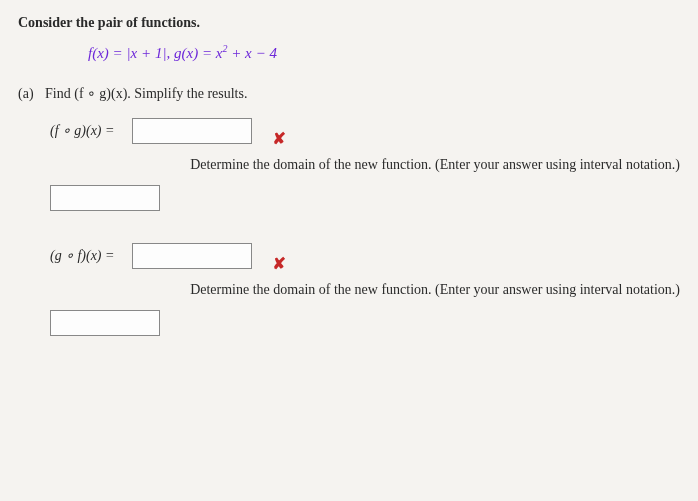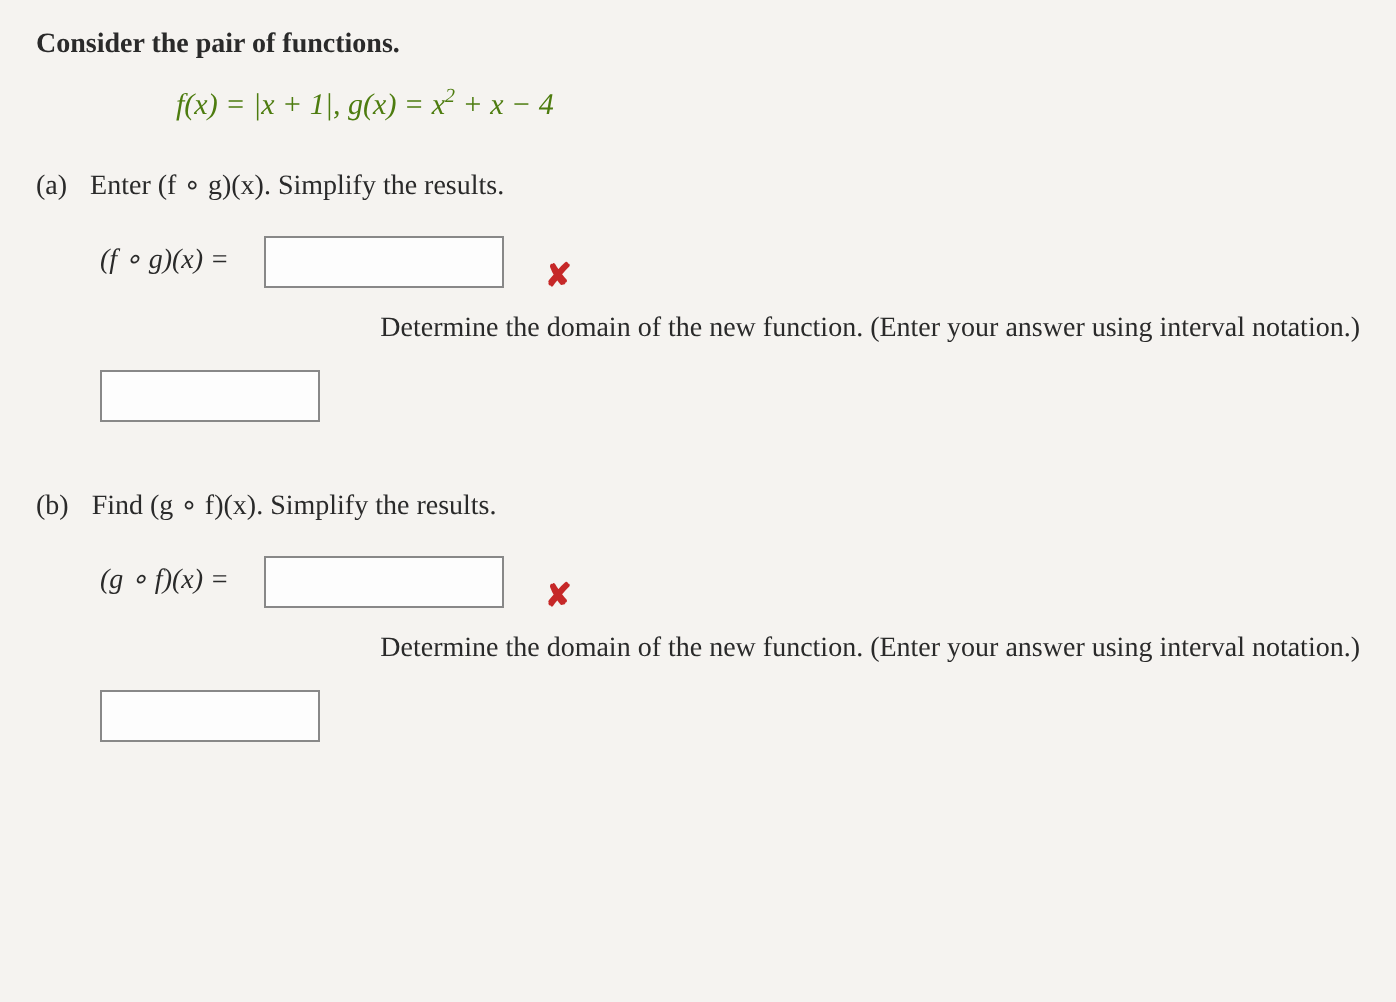--- a/index.html
+++ b/index.html
@@ -20,21 +20,21 @@
     .intro {
       margin-bottom: 8px;
       font-size: 14px;
       font-weight: bold;
     }
     .equation {
       margin-left: 70px;
       margin-bottom: 18px;
       font-style: italic;
       font-size: 15px;
-      color: #4d7c0f;
+      color: #6d28d9;
     }
     .part {
       margin-bottom: 28px;
     }
     .part-label {
       display: inline-block;
       margin-right: 8px;
     }
     .part-header {
       margin-bottom: 14px;
@@ -94,39 +94,35 @@
 
 <div class="intro">Consider the pair of functions.</div>
 
 <div class="equation">
   <span><i>f</i>(<i>x</i>) = |<i>x</i> + 1|, <i>g</i>(<i>x</i>) = <i>x</i><sup>2</sup> + <i>x</i> − 4</span>
 </div>
 
 <div class="part">
   <div class="part-header">
     <span class="part-label">(a)</span>
-    <span>Enter (f ∘ g)(x). Simplify the results.</span>
+    <span>Find (f ∘ g)(x). Simplify the results.</span>
   </div>
 
   <div class="expr-row">
     <span class="expr-label">(f ∘ g)(x) =</span>
     <input type="text" class="input-box" style="">
     <span class="x-mark">✘</span>
   </div>
 
   <div class="hint">Determine the domain of the new function. (Enter your answer using interval notation.)</div>
 
   <input type="text" class="input-box-small" style="">
 </div>
 
 <div class="part">
-  <div class="part-header">
-    <span class="part-label">(b)</span>
-    <span>Find (g ∘ f)(x). Simplify the results.</span>
-  </div>
 
   <div class="expr-row">
     <span class="expr-label">(g ∘ f)(x) =</span>
     <input type="text" class="input-box" style="">
     <span class="x-mark">✘</span>
   </div>
 
   <div class="hint">Determine the domain of the new function. (Enter your answer using interval notation.)</div>
 
   <input type="text" class="input-box-small" style="">

